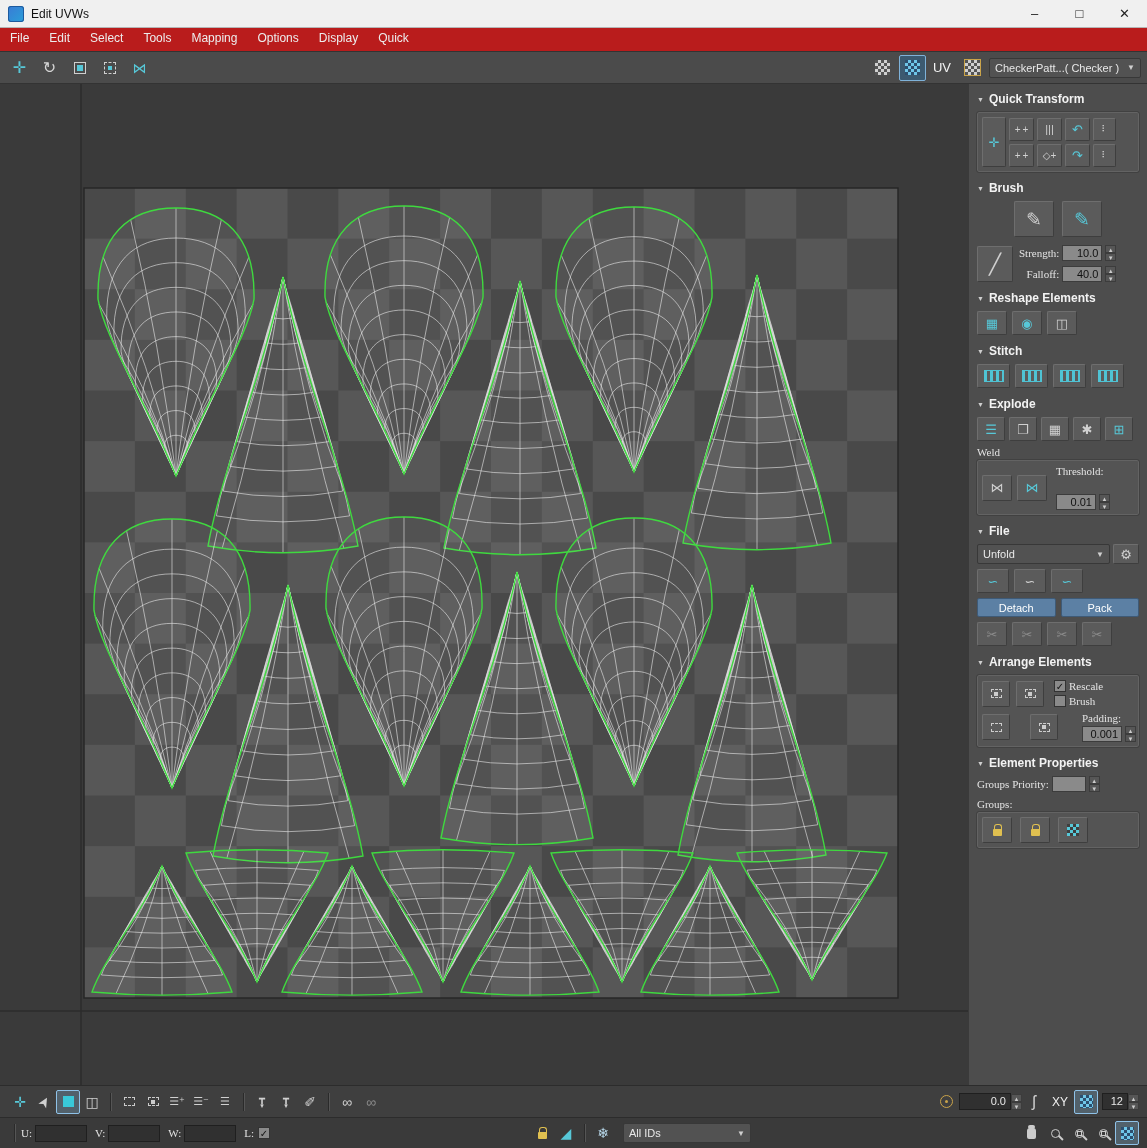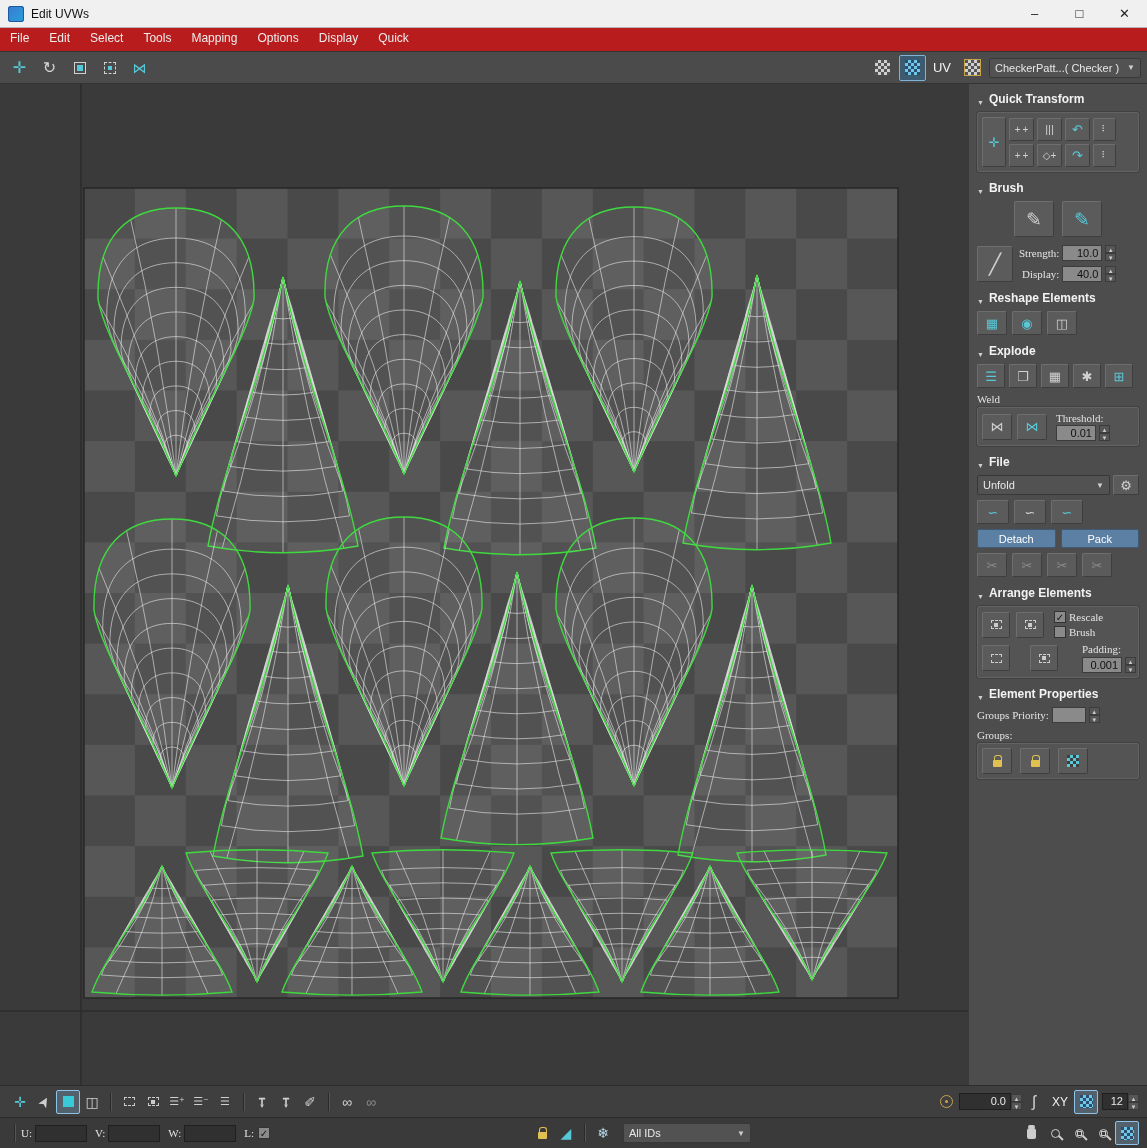--- a/index.html
+++ b/index.html
@@ -37,21 +37,21 @@
   .freeicon::after { content:''; position:absolute; left:3.5px; top:3.5px; width:4px; height:4px; background:#57c8d8; }
 
   
   .main { position:absolute; top:84px; left:0; width:100%; height:1001px; display:flex; }
   .viewport { width:968px; height:100%; position:relative; background:#3a3a3a; }
   .viewport svg { position:absolute; top:0; left:0; }
 
   
   .side { width:179px; height:100%; background:#4d4d4d; border-left:1px solid #3a3a3a; padding:7px 8px; overflow:hidden; }
   .sec { margin-bottom:9px; }
-  .sechdr { display:flex; align-items:flex-end; gap:5px; margin:1px 0 6px; color:#f2f2f2; font-weight:bold; font-size:12px; }
+  .sechdr { display:flex; align-items:center; gap:5px; margin:1px 0 6px; color:#f2f2f2; font-weight:bold; font-size:12px; }
   .chev { font-size:7px; color:#cfcfcf; }
   .grp { background:#545454; border:1px solid #636363; outline:1px solid #414141; border-radius:2px; padding:4px; }
   .row { display:flex; align-items:center; gap:3px; }
   .pb { background:#5b5b5b; border:1px solid #6e6e6e; border-bottom-color:#3e3e3e; border-right-color:#3e3e3e; border-radius:2px; display:flex; align-items:center; justify-content:center; height:24px; min-width:27px; color:#d0d0d0; font-size:13px; }
   .pb.big { height:36px; min-width:40px; font-size:19px; }
   .pb.dis { color:#8a8a8a; }
   .lbl { font-size:11px; color:#e3e3e3;font-family:Liberation Serif, serif; }
   .field { background:#8a8a8a; border:1px solid #3c3c3c; color:#111; font-size:11px; height:16px; line-height:14px; text-align:right; padding:0 3px; min-width:40px; }
   .spin { display:flex; flex-direction:column; width:11px; }
   .spin span { height:8px; font-size:6px; line-height:8px; color:#ccc; background:#565656; border:1px solid #3c3c3c; text-align:center; }
@@ -1403,21 +1403,21 @@
         <div>
           <div class="row" style="margin-bottom:5px;justify-content:flex-end">
             <span class="lbl">Strength:</span>
             <span class="field">10.0</span>
             <span class="spin">
                 <span>▲</span>
                 <span>▼</span>
               </span>
           </div>
           <div class="row" style="justify-content:flex-end">
-            <span class="lbl">Display:</span>
+            <span class="lbl">Falloff:</span>
             <span class="field">40.0</span>
             <span class="spin">
                 <span>▲</span>
                 <span>▼</span>
               </span>
           </div>
         </div>
       </div>
     </div>
 
@@ -1432,20 +1432,40 @@
           </span>
         <span class="pb" style="min-width:30px">
             <span class="teal">◉</span>
           </span>
         <span class="pb" style="min-width:30px">
             <span>◫</span>
           </span>
       </div>
     </div>
 
+    <div class="sec">
+      <div class="sechdr">
+        <span class="chev">▼</span>
+        <span>Stitch</span>
+      </div>
+      <div class="row" style="gap:5px">
+        <span class="pb" style="min-width:33px">
+            <span class="stitchicon"></span>
+          </span>
+        <span class="pb" style="min-width:33px">
+            <span class="stitchicon"></span>
+          </span>
+        <span class="pb" style="min-width:33px">
+            <span class="stitchicon"></span>
+          </span>
+        <span class="pb" style="min-width:33px">
+            <span class="stitchicon"></span>
+          </span>
+      </div>
+    </div>
 
     <div class="sec">
       <div class="sechdr">
         <span class="chev">▼</span>
         <span>Explode</span>
       </div>
       <div class="row" style="gap:4px;margin-bottom:5px">
         <span class="pb" style="min-width:28px">
             <span class="teal">☰</span>
           </span>
@@ -1465,21 +1485,21 @@
       <div class="lbl" style="margin-bottom:2px">Weld</div>
       <div class="grp">
         <div class="row" style="gap:5px">
           <span class="pb" style="min-width:30px;height:26px">
               <span>⋈</span>
             </span>
           <span class="pb" style="min-width:30px;height:26px">
               <span class="teal">⋈</span>
             </span>
           <div style="margin-left:4px">
-            <div class="lbl" style="margin-bottom:1px">Threshold:</div>
+            <div class="lbl" style="margin-bottom:17px">Threshold:</div>
             <div class="row">
               <span class="field">0.01</span>
               <span class="spin">
                   <span>▲</span>
                   <span>▼</span>
                 </span>
             </div>
           </div>
         </div>
       </div>

